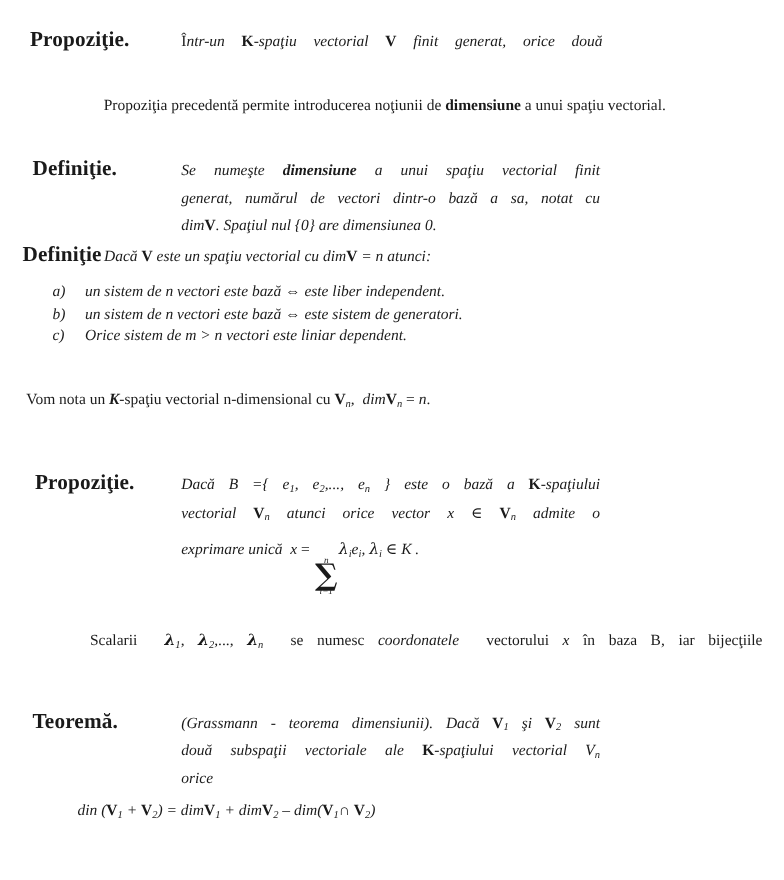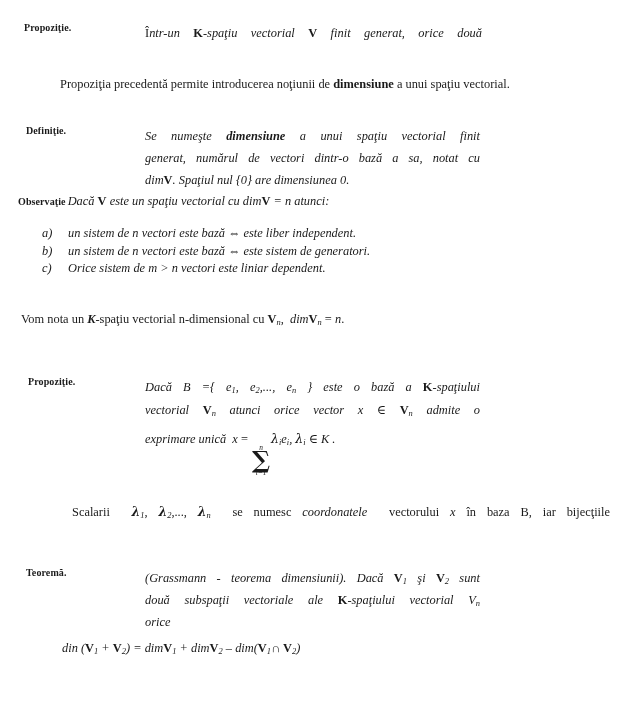--- a/index.html
+++ b/index.html
@@ -28,21 +28,21 @@
 
   
   .stmt {
     display: flex;
     align-items: flex-start;
   }
   .stmt-label {
     font-weight: bold;
     flex: 0 0 auto;
     white-space: nowrap;
-    font-size: 10px;
+    font-size: 17px;
     letter-spacing: .1px;
   }
   .stmt-body {
     font-style: italic;
     text-align: justify;
     text-justify: inter-word;
     flex: 1 1 auto;
   }
   .stmt-body .ln {
     display: block;
@@ -74,21 +74,21 @@
   
   #prop1 {
     position: absolute;
     left: 24px; top: 22px; width: 580px;
   }
   #prop1 .stmt-label { width: 108px; }
   #prop1 .stmt-body  { width: 350px; flex: 0 0 350px; }
 
   #intro-para {
     position: absolute;
-    left: 4px; top: 74px; width: 591px;
+    left: 27px; top: 74px; width: 591px;
     text-indent: 56px;
   }
 
   #def1 {
     position: absolute;
     left: 26px; top: 125px; width: 580px;
   }
   #def1 .stmt-label { width: 106px; }
   #def1 .stmt-body  { width: 348px; flex: 0 0 348px; }
 
@@ -221,21 +221,21 @@
   <div class="stmt" id="def1">
     <div class="stmt-label">Definiţie.</div>
     <div class="stmt-body">
       <span class="ln">Se numeşte <span class="bfi">dimensiune</span> a unui spaţiu vectorial finit</span>
       <span class="ln">generat, numărul de vectori dintr-o bază a sa, notat cu</span>
       <span class="ln last">dim<b>V</b>. Spaţiul nul {0} are dimensiunea 0.</span>
     </div>
   </div>
 
   <div id="obs1">
-    <span class="stmt-label">Observaţie</span>
+    <span class="stmt-label">Definiţie</span>
     <span class="obs-text">Dacă <b>V</b> este un spaţiu vectorial cu dim<b>V</b> = n atunci:</span>
   </div>
 
   <div id="obs-list">
     <div class="li">
       <span class="marker">a)</span>
       <span class="li-text">un sistem de n vectori este bază <span class="op">⇔</span> este liber independent.</span>
     </div>
     <div class="li">
       <span class="marker">b)</span>

